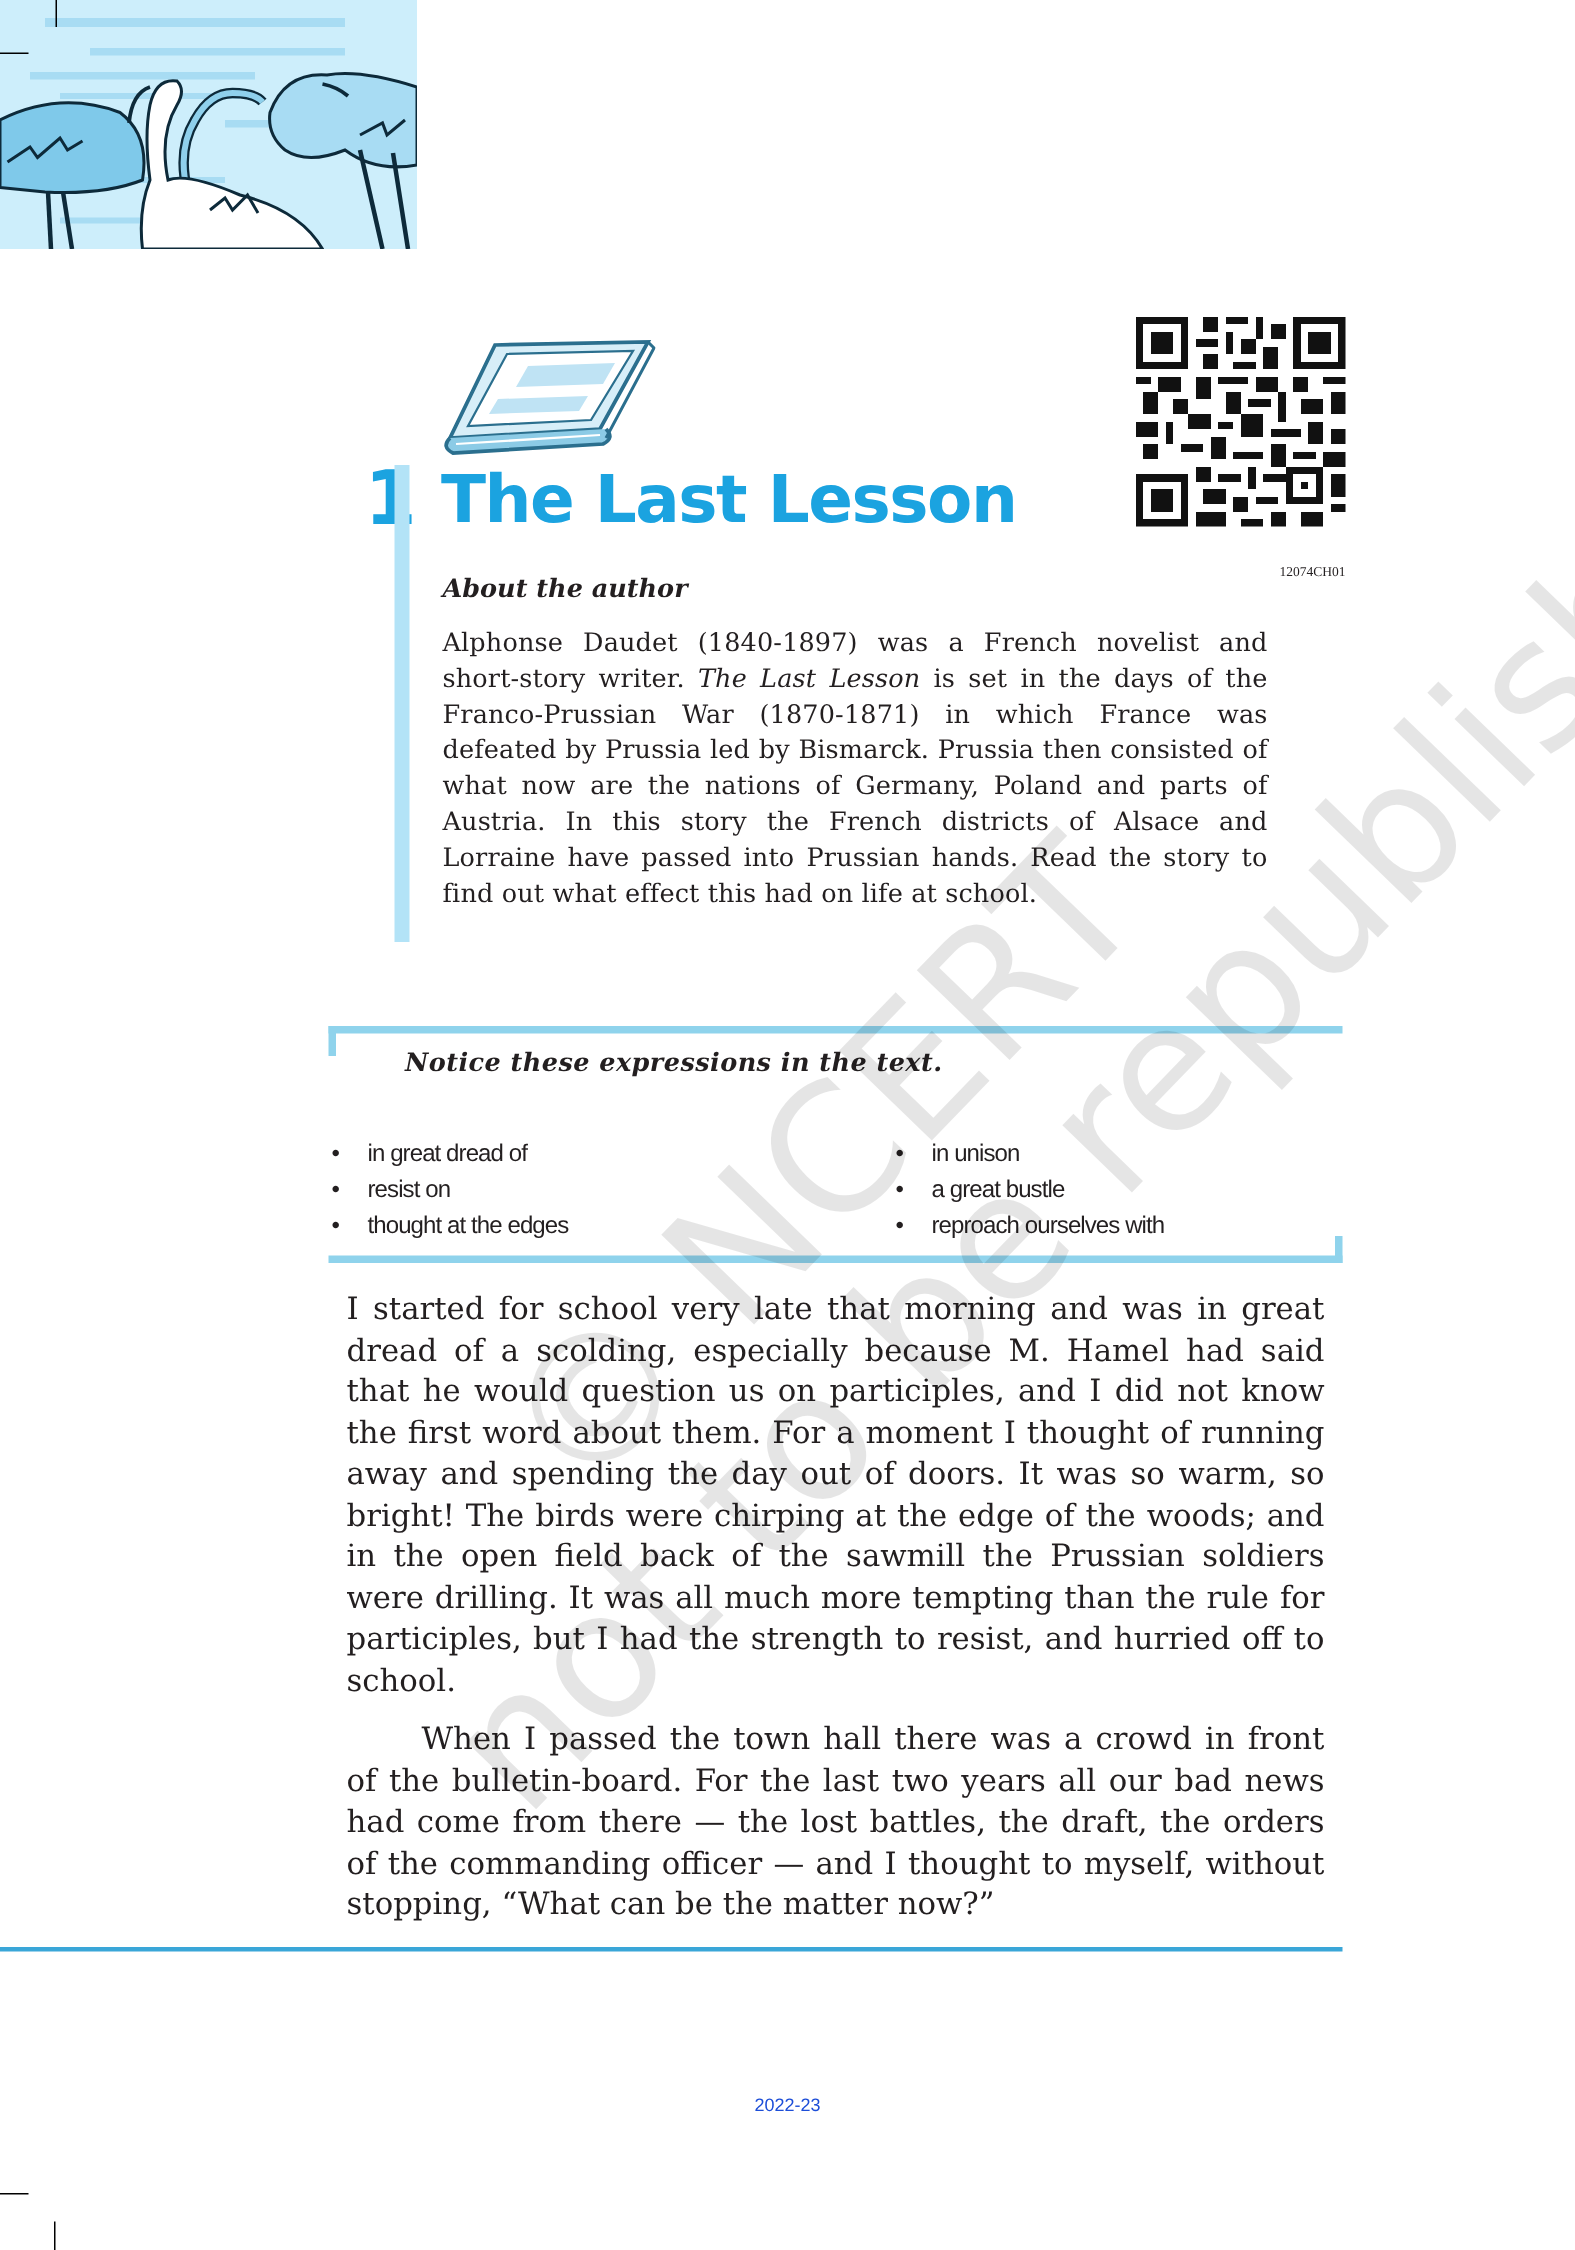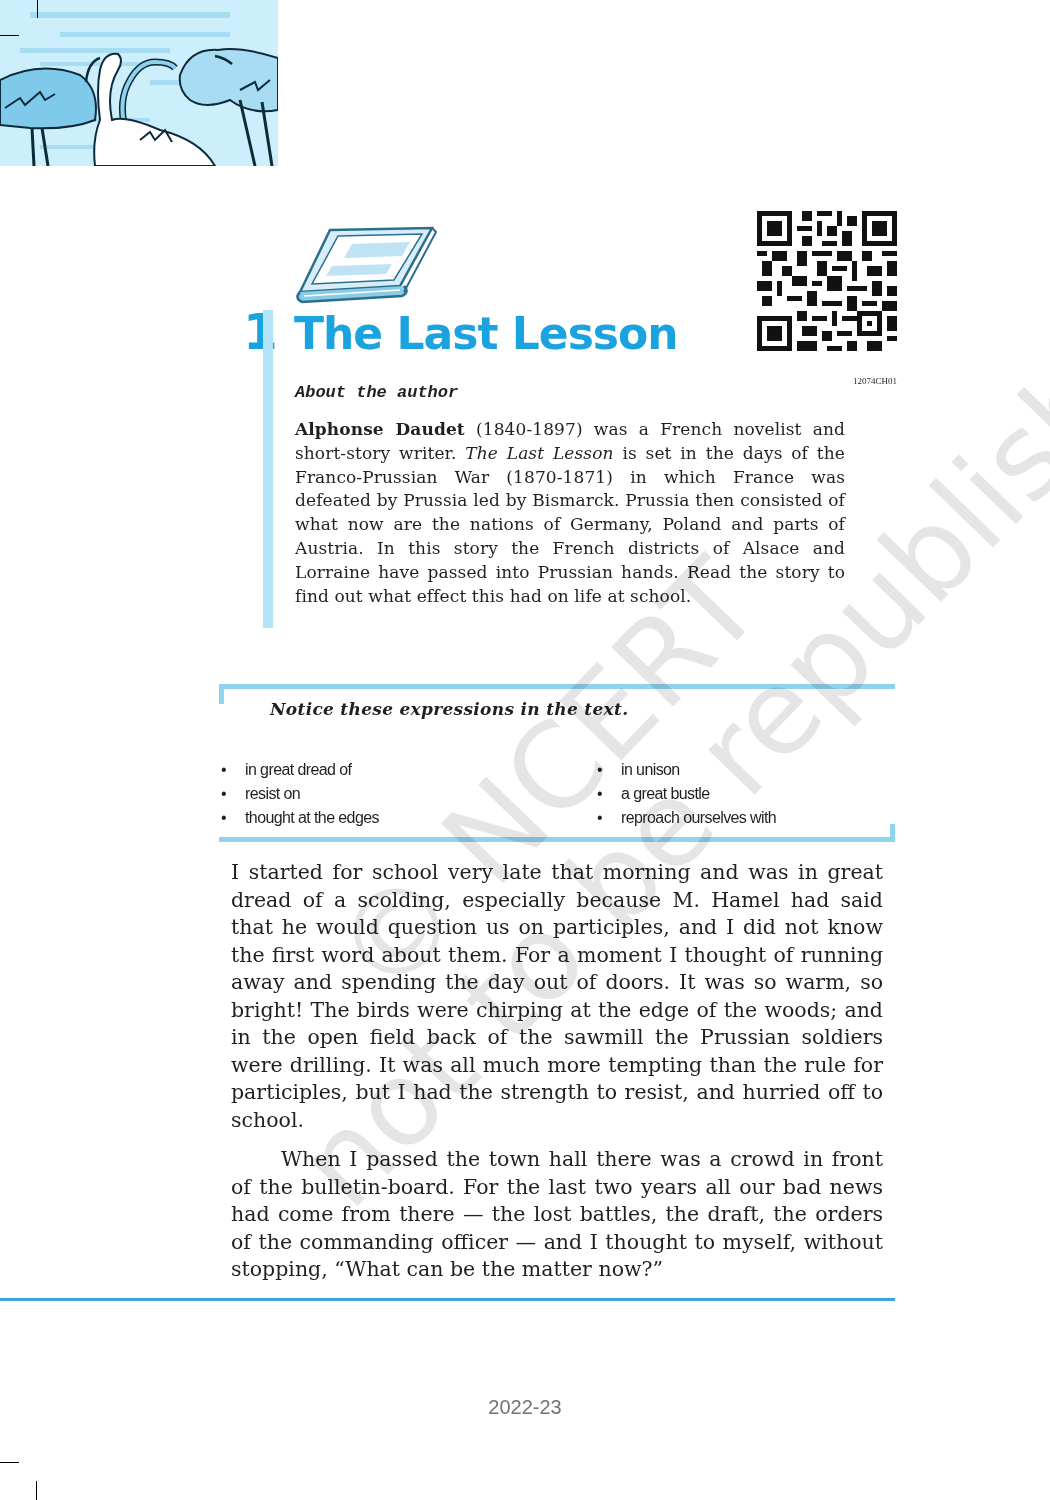--- a/index.html
+++ b/index.html
@@ -31,26 +31,26 @@
       font-weight: bold; font-size: 44px; color: #1ba3e0; line-height: 55px; letter-spacing: -1px;
     }
     .side-bar { left: 263px; top: 310px; width: 10px; height: 318px; background: #b3e3f7; }
 
     
     .qr { left: 757px; top: 211px; width: 140px; height: 140px; }
     .qr-code { left: 757px; top: 376px; width: 140px; text-align: right;
       font-family: Liberation Serif, serif; font-size: 9px; color: #231f20; }
 
     
-    .about-heading { left: 295px; top: 383px; font-size: 17px; font-weight: bold; font-style: italic; font-family: Liberation Mono, monospace; }
+    .about-heading { left: 295px; top: 383px; font-size: 17px; font-weight: bold; font-style: italic; }
     .about-body {
       left: 295px; top: 418px; width: 550px; font-size: 17px; line-height: 23.8px;
       text-align: justify; text-align-last: left; letter-spacing: 0.1px;
     }
-    .about-body b { font-weight: bold; }
+    .about-body b { font-weight: normal; }
     .about-body i { font-style: italic; }
 
     
     .notice-box { left: 219px; top: 684px; width: 676px; height: 158px; }
     .nb-top { position: absolute; left: 0; top: 0; width: 676px; height: 5px; background: #8fd3ec; }
     .nb-left { position: absolute; left: 0; top: 0; width: 5px; height: 20px; background: #8fd3ec; }
     .nb-bottom { position: absolute; left: 0; top: 153px; width: 676px; height: 5px; background: #8fd3ec; }
     .nb-right { position: absolute; right: 0; top: 140px; width: 5px; height: 18px; background: #8fd3ec; }
     .notice-title {
       position: absolute; left: 51px; top: 14px; font-size: 17px; font-weight: bold; font-style: italic;
@@ -67,21 +67,21 @@
     .story {
       left: 219px; top: 847px; width: 676px; font-size: 20.5px; line-height: 27.5px;
       text-align: justify; text-align-last: left;
     }
     .story p { margin: 12px; }
     .story p.indent { text-indent: 50px; }
 
     
     .footer-rule { left: 0; top: 1298px; width: 895px; height: 3px; background: #3aa6d8; }
     .year { left: 0; top: 1396px; width: 1050px; text-align: center;
-      font-family: "Liberation Sans", sans-serif; font-size: 20px; color: #737373; }
+      font-family: "Liberation Sans", sans-serif; font-size: 12px; color: #1d4ed8; }
 
     
     .watermark {
       left: 140px; top: 700px; width: 900px; transform: rotate(-46deg); transform-origin: center;
       font-family: "DejaVu Sans", sans-serif; font-size: 118px; line-height: 120px; color: rgba(0,0,0,0.10);
       text-align: center; pointer-events: none; white-space: nowrap;
     }
   </style>
 </head>
 <body>

